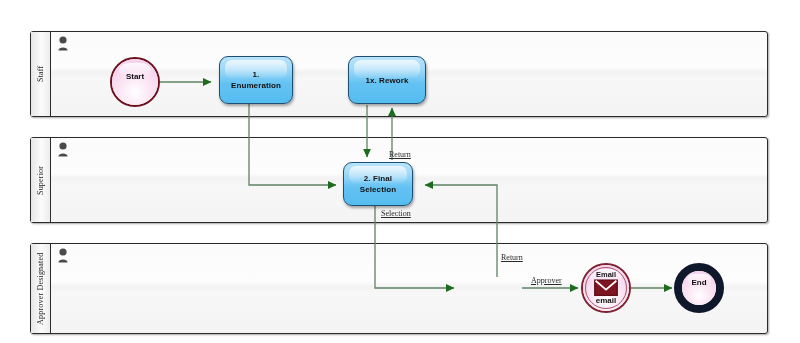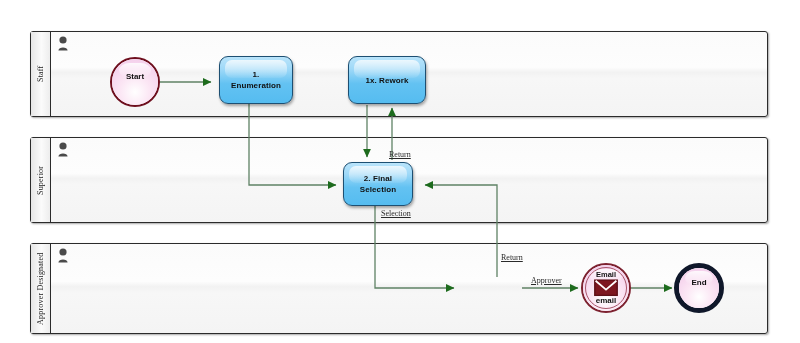--- a/index.html
+++ b/index.html
@@ -43,21 +43,21 @@
        justify-content:center;}
   .evt .inner{position:absolute;inset:0;border-radius:50%;
        background:radial-gradient(circle at 50% 72%,#ffffff 0%,#fbe6f4 38%,#f6d5ee 70%,#f0c9e7 100%);}
   .evt .gloss{position:absolute;left:16%;right:16%;top:8%;height:34%;
        border-radius:50%/70%;
        background:linear-gradient(180deg,rgba(255,255,255,.85),rgba(255,255,255,0));}
   .evt .elabel{position:relative;z-index:3;font-size:8px;font-weight:bold;
        color:#111;}
 
   .evt-start{border:2px solid #6e0f1e;}
-  .evt-end{border:5px solid #0f172a;}
+  .evt-end{border:8px solid #0f172a;}
 
   .evt-msg{border:2px solid #7d2230;}
   .evt-msg .ring2{position:absolute;inset:2px;border:1px solid #a8566a;
        border-radius:50%;z-index:2;}
   .evt-msg .toplabel{position:absolute;z-index:4;top:5px;left:0;right:0;
        text-align:center;font-size:7.5px;font-weight:bold;color:#111;}
   .evt-msg .envelope{position:absolute;z-index:4;left:50%;top:50%;
        transform:translate(-50%,-42%);}
   .evt-name{position:absolute;z-index:5;font-size:8px;font-weight:bold;
        color:#111;white-space:nowrap;text-align:center;}

